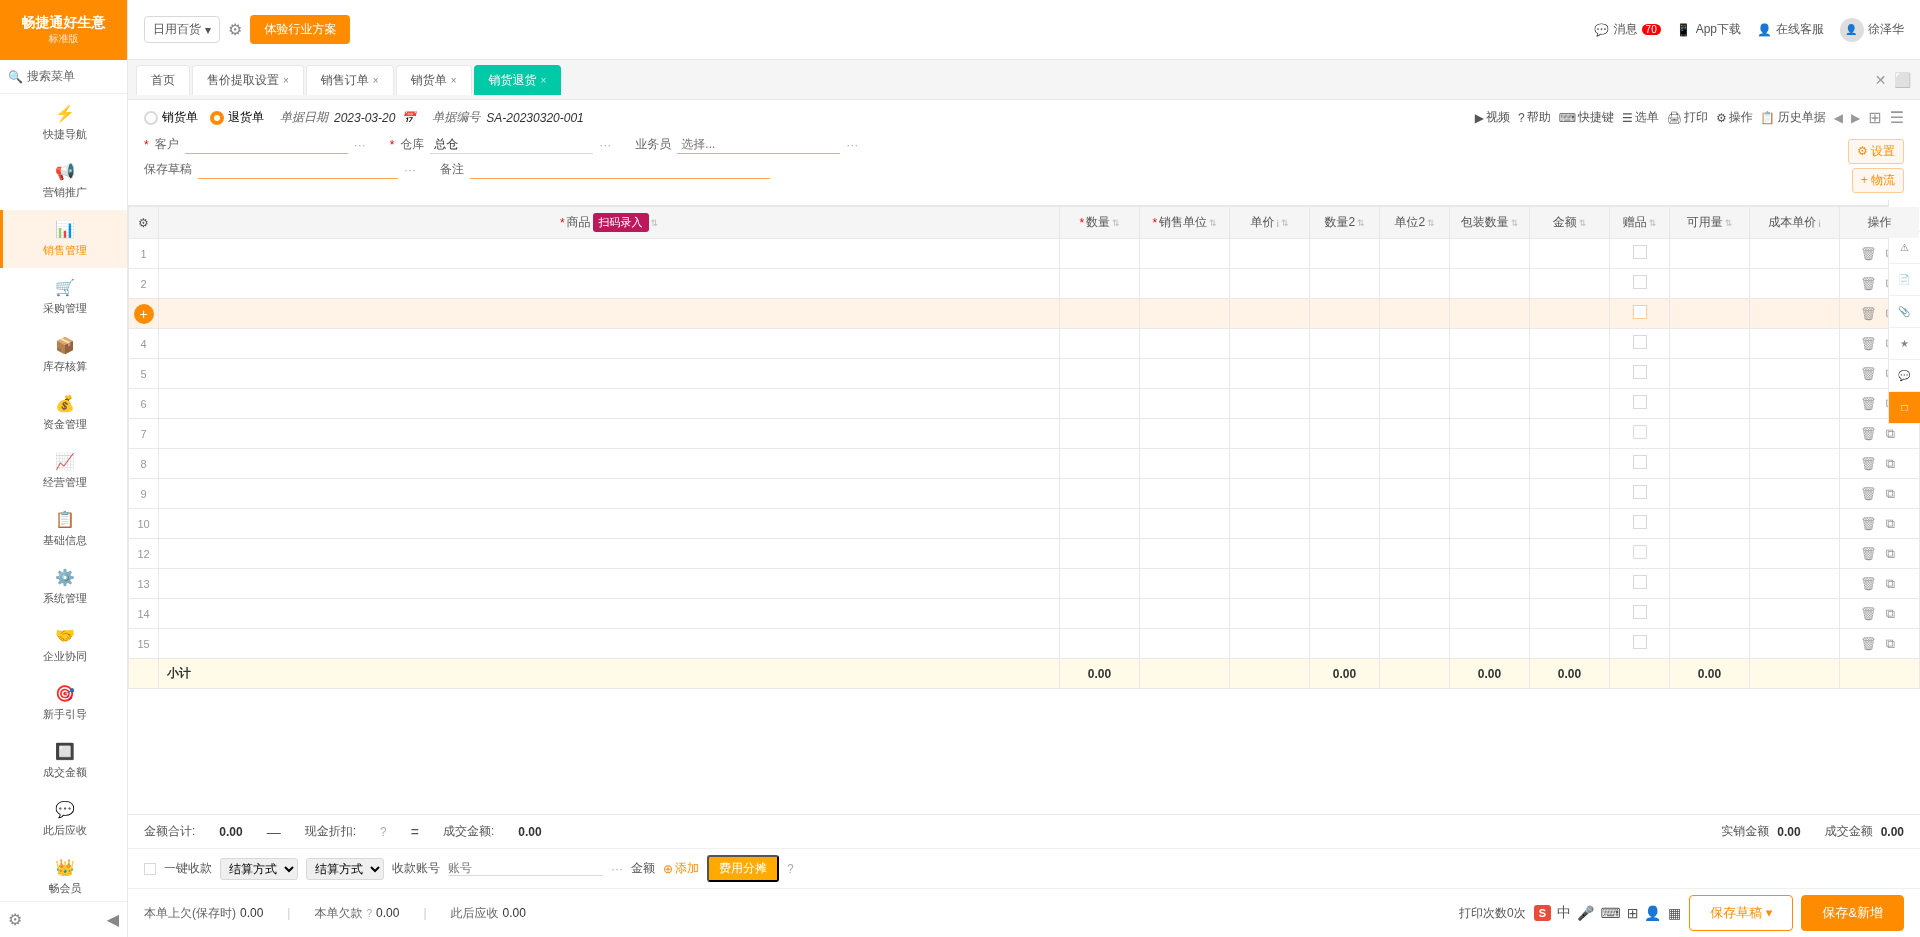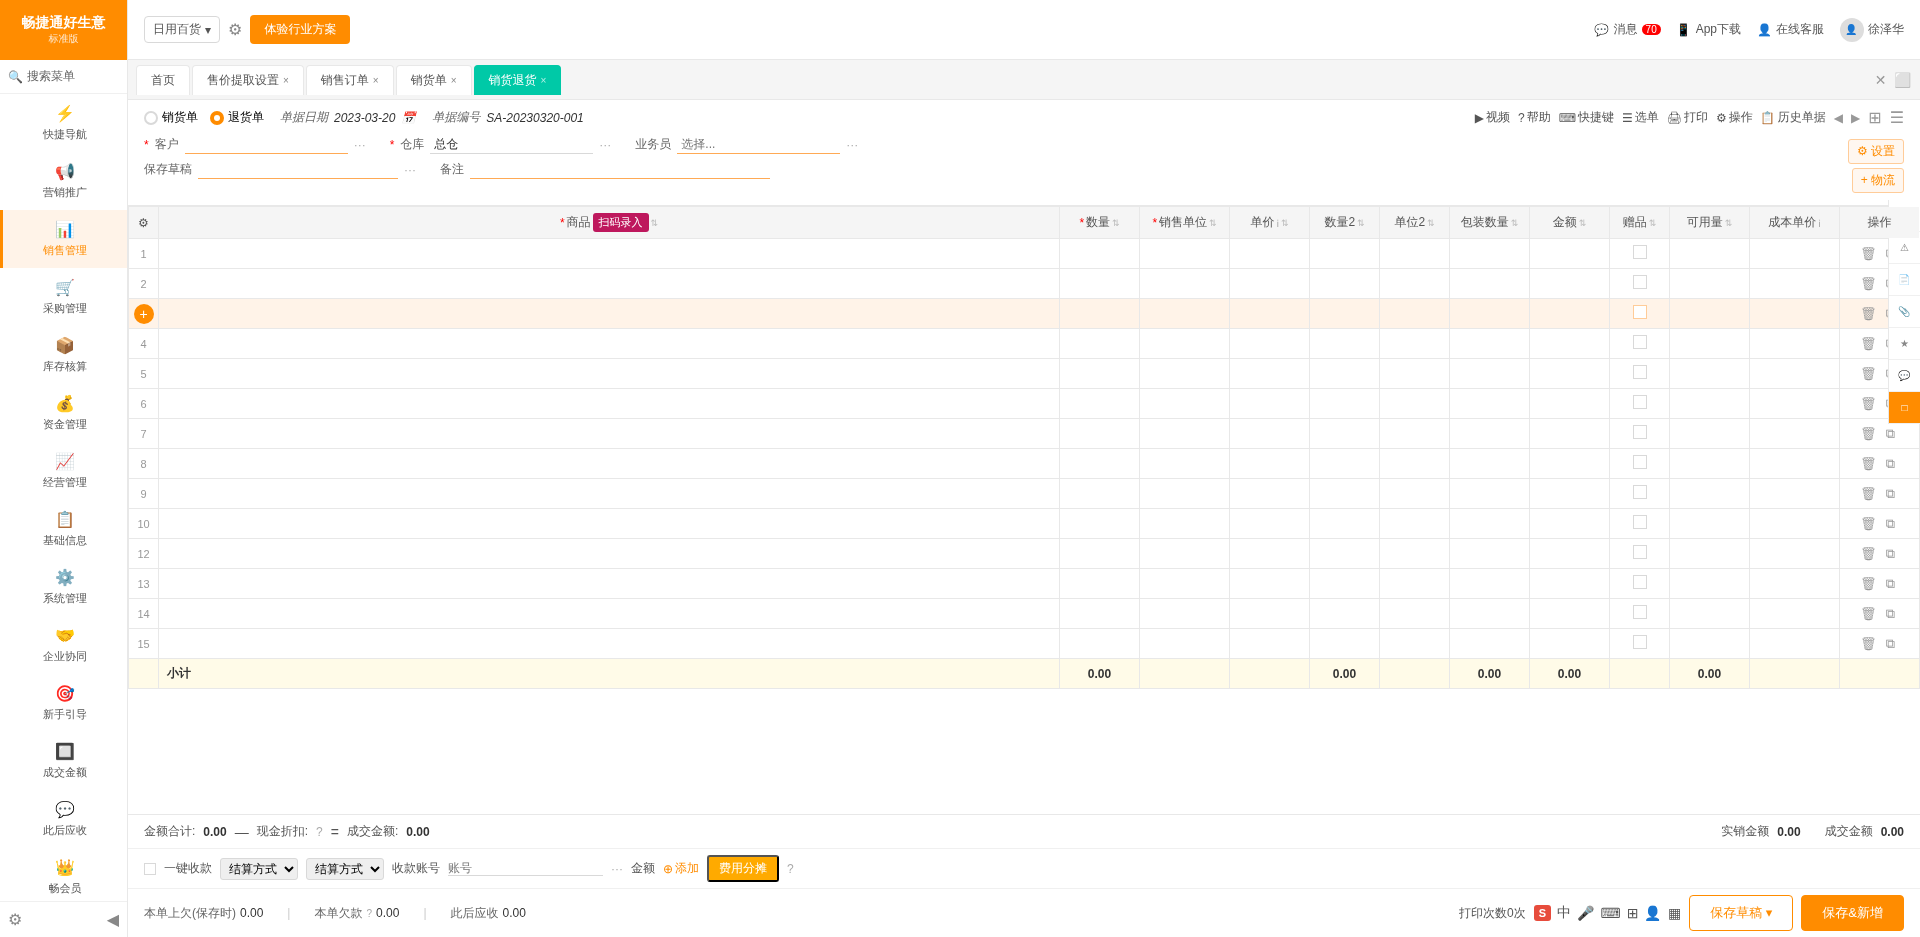--- a/index.html
+++ b/index.html
@@ -80,21 +80,21 @@
     .icon-btn { width: 18px; height: 18px; display: inline-flex; align-items: center; justify-content: center; cursor: pointer; color: #999; font-size: 13px; }
     .sort-icon { color: #bbb; font-size: 9px; cursor: pointer; }
     .th-inner { display: flex; align-items: center; justify-content: center; gap: 2px; }
     .info-icon { color: #aaa; font-size: 10px; cursor: pointer; }
 
     
     .totals-row td { background: #fffbe8; font-weight: bold; color: #333; }
 
     
     .footer { border-top: 1px solid #e8e8e8; flex-shrink: 0; }
-    .footer-row1 { display: flex; align-items: center; gap: 8px; padding: 8px 16px; color: #555; font-size: 12px; border-bottom: 1px solid #f0f0f0; }
+    .footer-row1 { display: flex; align-items: center; gap: 24px; padding: 8px 16px; color: #555; font-size: 12px; border-bottom: 1px solid #f0f0f0; }
     .footer-row2 { display: flex; align-items: center; gap: 8px; padding: 6px 16px; color: #555; font-size: 12px; }
     .footer-stats { padding: 6px 16px; display: flex; align-items: center; gap: 24px; font-size: 12px; color: #555; border-top: 1px solid #f0f0f0; }
     .minus-sign { color: #555; font-size: 14px; }
     .equals-sign { color: #555; font-size: 14px; }
     .amount-val { color: #333; font-weight: bold; }
     .footer-right { margin-left: auto; display: flex; flex-direction: column; align-items: flex-end; gap: 2px; font-size: 12px; color: #555; }
     .save-draft-btn { background: #fff; border: 1px solid #ff8c00; color: #ff8c00; padding: 8px 20px; border-radius: 4px; cursor: pointer; font-size: 13px; }
     .save-new-btn { background: #ff8c00; border: 1px solid #ff8c00; color: #fff; padding: 8px 20px; border-radius: 4px; cursor: pointer; font-size: 13px; }
     .fee-btn { background: #ffaa00; color: #fff; padding: 3px 10px; border-radius: 3px; cursor: pointer; font-size: 12px; }
     .add-item-btn { color: #ff8c00; cursor: pointer; font-size: 12px; display: flex; align-items: center; gap: 2px; }

